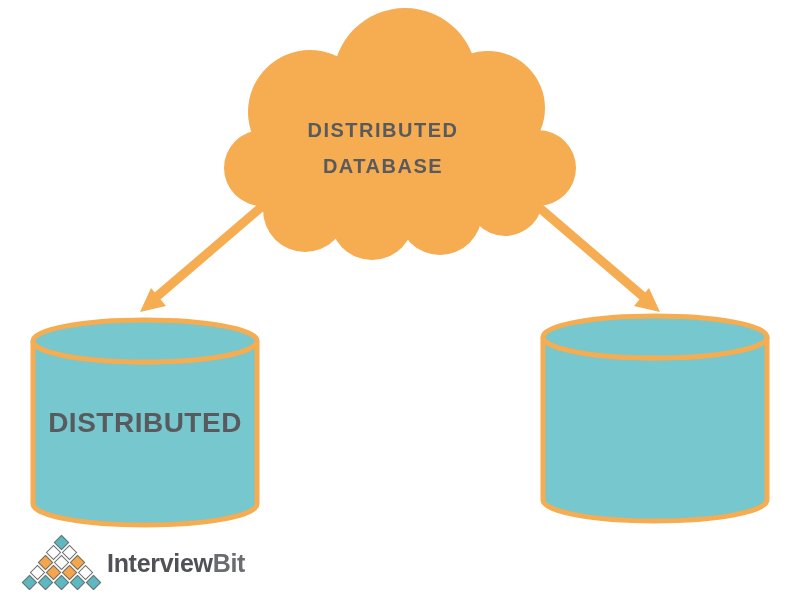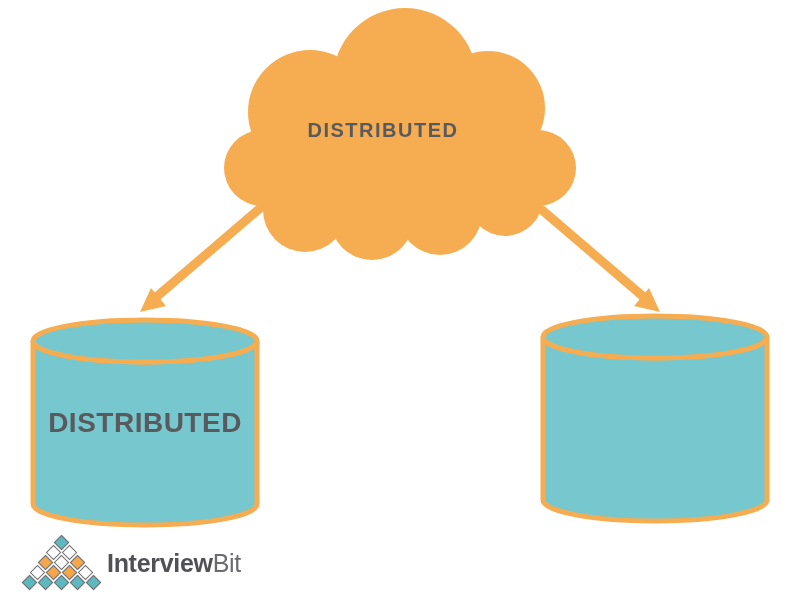--- a/index.html
+++ b/index.html
@@ -46,21 +46,21 @@
     box-sizing:border-box;
   }
   .diamond.teal{background:var(--logo-teal,#5BB9BF);}
   .diamond.orange{background:var(--logo-orange,#F5A64B);}
   .diamond.white{background:#ffffff;}
   .logo-text{
     position:absolute;left:107px;top:549px;
     font-size:25px;letter-spacing:-0.3px;white-space:nowrap;
   }
   .logo-text .primary{font-weight:bold;color:var(--logo-text-primary,#505156);margin-top:16px;}
-  .logo-text .secondary{font-weight:normal;color:var(--logo-text-secondary,#6B6C70);}
+  .logo-text .secondary{font-weight:bold;color:var(--logo-text-secondary,#6B6C70);}
 </style>
 </head>
 <body>
 
 <div class="canvas">
 
   <svg class="layer" width="800" height="599" viewBox="0 0 800 599">
 
     <g>
       <line class="arrow-line" x1="272" y1="198" x2="154" y2="299"></line>
@@ -90,20 +90,21 @@
     </g>
 
     <g>
       <path class="cyl-body" d="M543,337 L543,500 A112,21 0 0 0 767,500 L767,337 A112,21 0 0 1 543,337 Z"></path>
       <ellipse class="cyl-body" cx="655" cy="337" rx="112" ry="21"></ellipse>
     </g>
   </svg>
 
   <div class="label cloud-label">
     <div>DISTRIBUTED</div>
+    <div>DATABASE</div>
   </div>
 
   <div class="label cyl-label left">
     <span>DISTRIBUTED</span>
   </div>
 
   <div class="logo-mark logo" style="left:20px;top:534px;" id="logo-mark">
       <div class="diamond teal" style="left: 35.5px; top: 2.5px;"></div>
       <div class="diamond white" style="left: 27.5px; top: 12.5px;"></div>
       <div class="diamond white" style="left: 43.5px; top: 12.5px;"></div>

